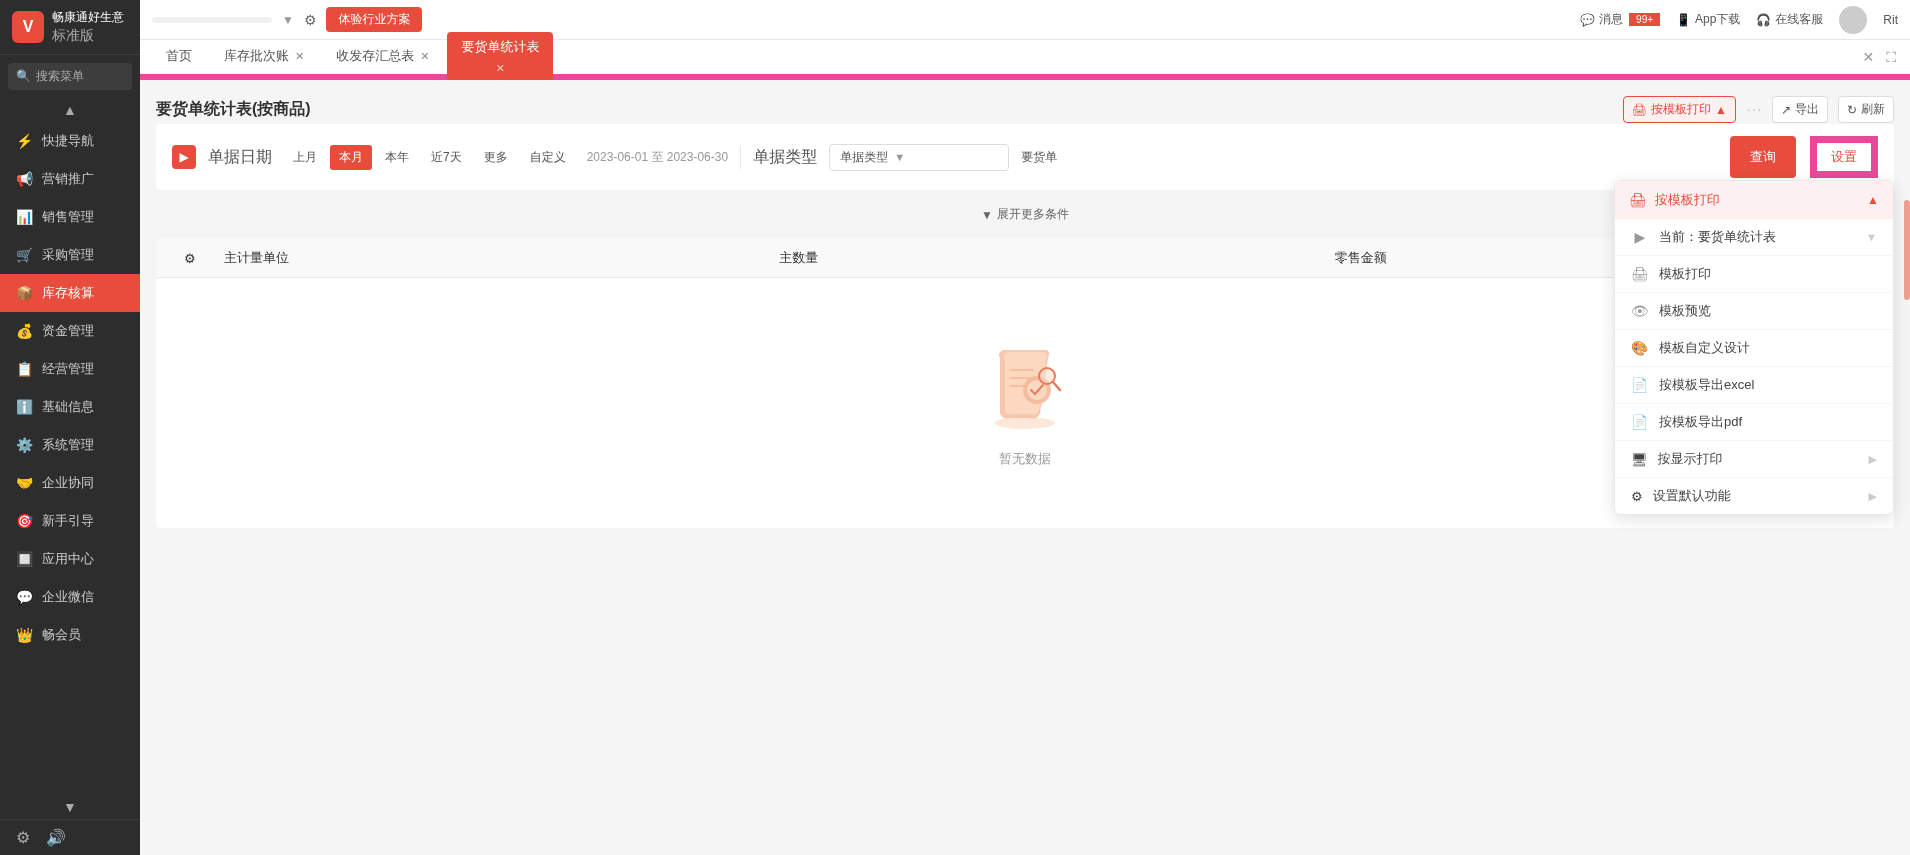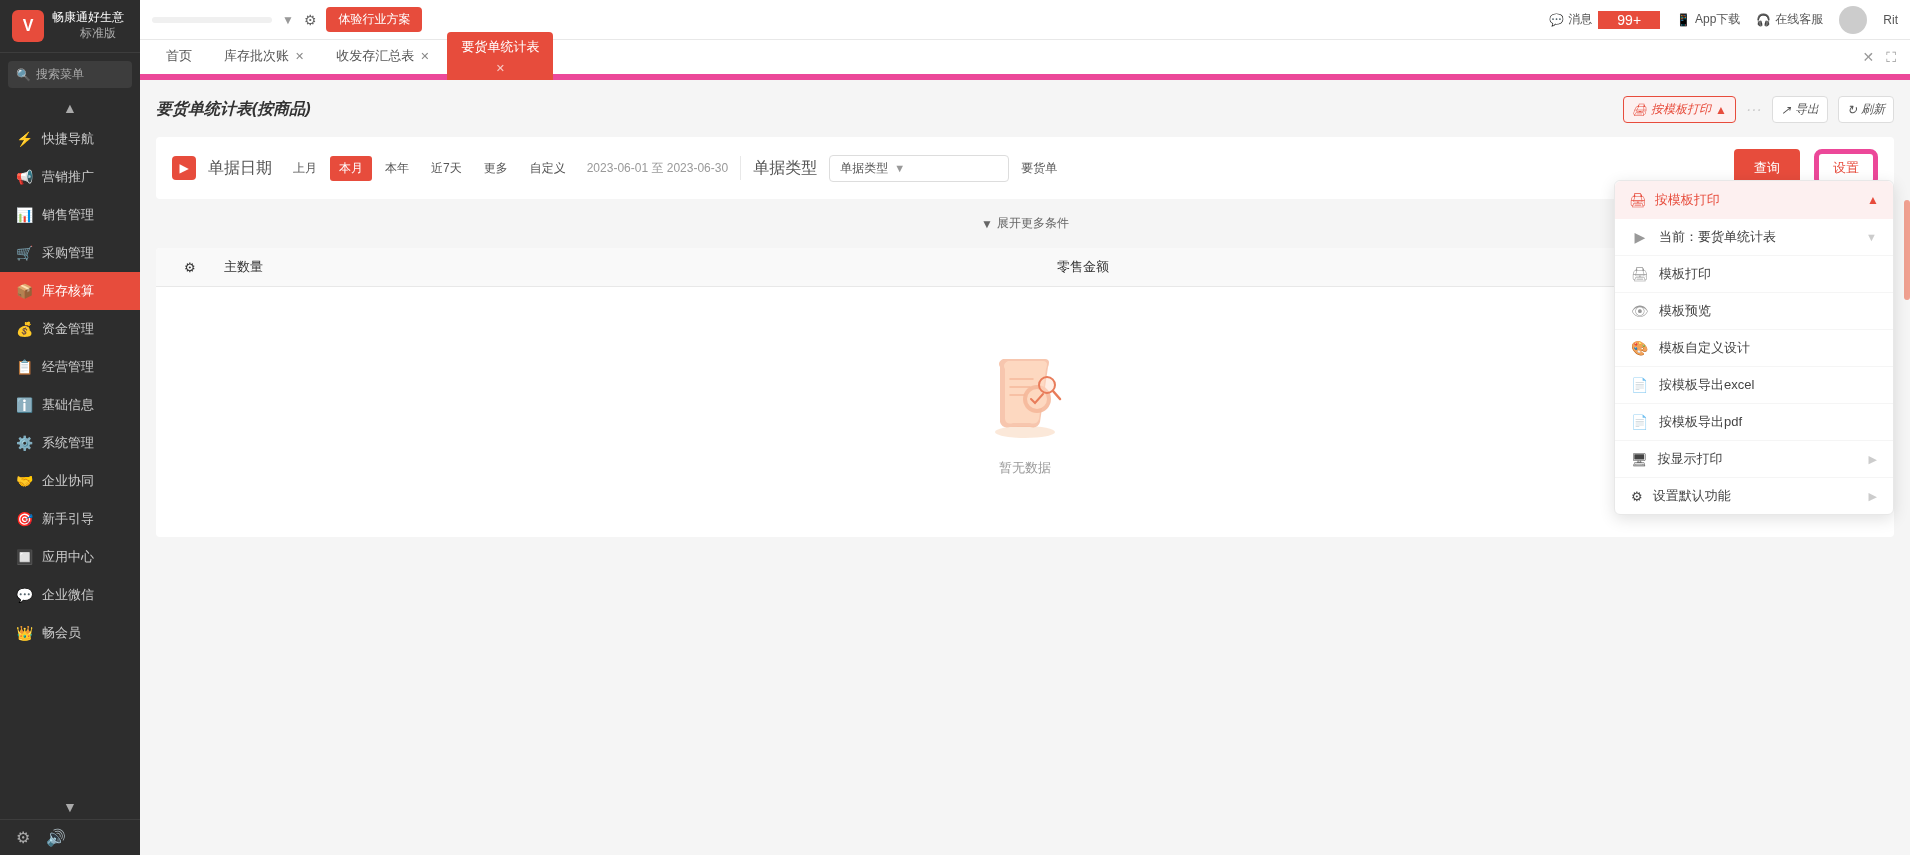--- a/index.html
+++ b/index.html
@@ -22,21 +22,21 @@
       border-bottom: 1px solid #3d3d3d;
     }
     .sidebar-logo-icon {
       width: 32px; height: 32px;
       background: #e74c3c;
       border-radius: 6px;
       display: flex; align-items: center; justify-content: center;
       color: white; font-size: 16px; font-weight: bold;
     }
     .sidebar-logo-text { color: #fff; font-size: 12px; line-height: 1.3; }
-    .sidebar-logo-text .sub { color: #aaa; font-size: 12px; margin-left: 28px; }
+    .sidebar-logo-text .sub { color: #aaa; font-size: 14px; }
 
     .sidebar-search {
       margin: 8px;
       background: #3d3d3d;
       border-radius: 4px;
       display: flex; align-items: center;
       padding: 5px 8px;
       gap: 5px;
       cursor: pointer;
     }
@@ -100,22 +100,22 @@
       border: none;
       border-radius: 4px;
       padding: 4px 12px;
       cursor: pointer;
       font-size: 12px;
     }
     .topbar-spacer { flex: 1; }
     .topbar-actions { display: flex; align-items: center; gap: 16px; }
     .topbar-action-item { display: flex; align-items: center; gap: 4px; color: #555; font-size: 12px; cursor: pointer; }
     .topbar-badge {
-      background: #e74c3c; color: #fff; font-size: 14px;
-      border-radius: 0; padding: 1px 19px; margin-left: 2px;
+      background: #e74c3c; color: #fff; font-size: 10px;
+      border-radius: 0; padding: 1px 7px; margin-left: 2px;
     }
     .topbar-avatar {
       width: 28px; height: 28px;
       background: #ccc;
       border-radius: 50%;
     }
     .topbar-username { color: #555; font-size: 12px; }
 
     
     .tabbar {
@@ -148,22 +148,21 @@
 
     
     .content {
       flex: 1; overflow: auto; background: #f5f5f5; padding: 16px;
       position: relative;
     }
 
     
     .page-header {
       display: flex; align-items: center; justify-content: space-between;
-      margin-bottom: 14px;
-      font-style: italic;
+      margin-bottom: 1px;
     }
     .page-title { font-size: 16px; font-weight: bold; color: #333; }
     .page-actions { display: flex; gap: 10px; align-items: center; }
     .action-btn {
       display: flex; align-items: center; gap: 4px;
       font-size: 12px; color: #555; cursor: pointer;
       padding: 4px 8px;
       border: 1px solid #ddd;
       border-radius: 4px;
       background: #fff;
@@ -235,23 +234,23 @@
       margin: 0 auto;
     }
 
     .query-btn {
       background: #e74c3c; color: #fff;
       border: none; border-radius: 4px;
       padding: 6px 20px; cursor: pointer;
       font-size: 13px;
     }
     .settings-btn {
-      border: 5px solid #ec4899; color: #e74c3c;
-      background: #fff;
-      border-radius: 8px;
+      border: 7px solid #ec4899; color: #e74c3c;
+      background: #fff;
+      border-radius: 0;
       padding: 5px 14px; cursor: pointer;
       font-size: 13px;
     }
 
     
     .table-container {
       background: #fff;
       border-radius: 4px;
       overflow: hidden;
     }
@@ -533,20 +532,21 @@
     <div style="display:flex;justify-content:center;margin-bottom:12px;">
       <div class="expand-btn">
         <span>▼</span>
         <span>展开更多条件</span>
       </div>
     </div>
 
     <div class="table-container">
       <div class="table-header-row">
         <div class="table-col col-gear">⚙</div>
+        <div class="table-col col-unit">主计量单位</div>
         <div class="table-col col-qty">主数量</div>
         <div class="table-col col-amount">零售金额</div>
       </div>
 
       <div class="empty-state">
         <div class="empty-icon">
           
           <svg width="100" height="100" viewBox="0 0 100 100" xmlns="http://www.w3.org/2000/svg">
             <ellipse cx="50" cy="85" rx="30" ry="6" fill="#f5c5a0" opacity="0.4"></ellipse>
             <path d="M25 20 Q22 15 28 12 L70 12 Q76 12 73 20 L65 75 Q63 82 55 80 L35 80 Q27 82 25 75 Z" fill="#f5b89a" opacity="0.8"></path>

